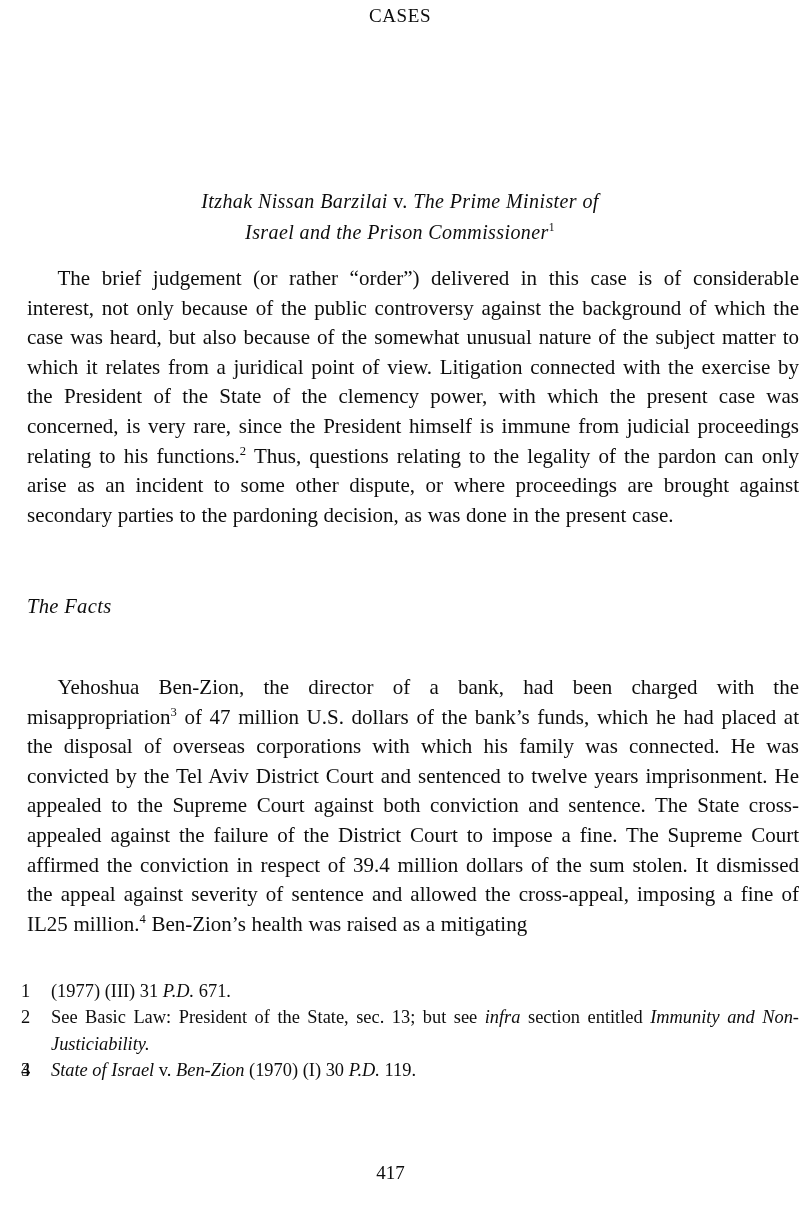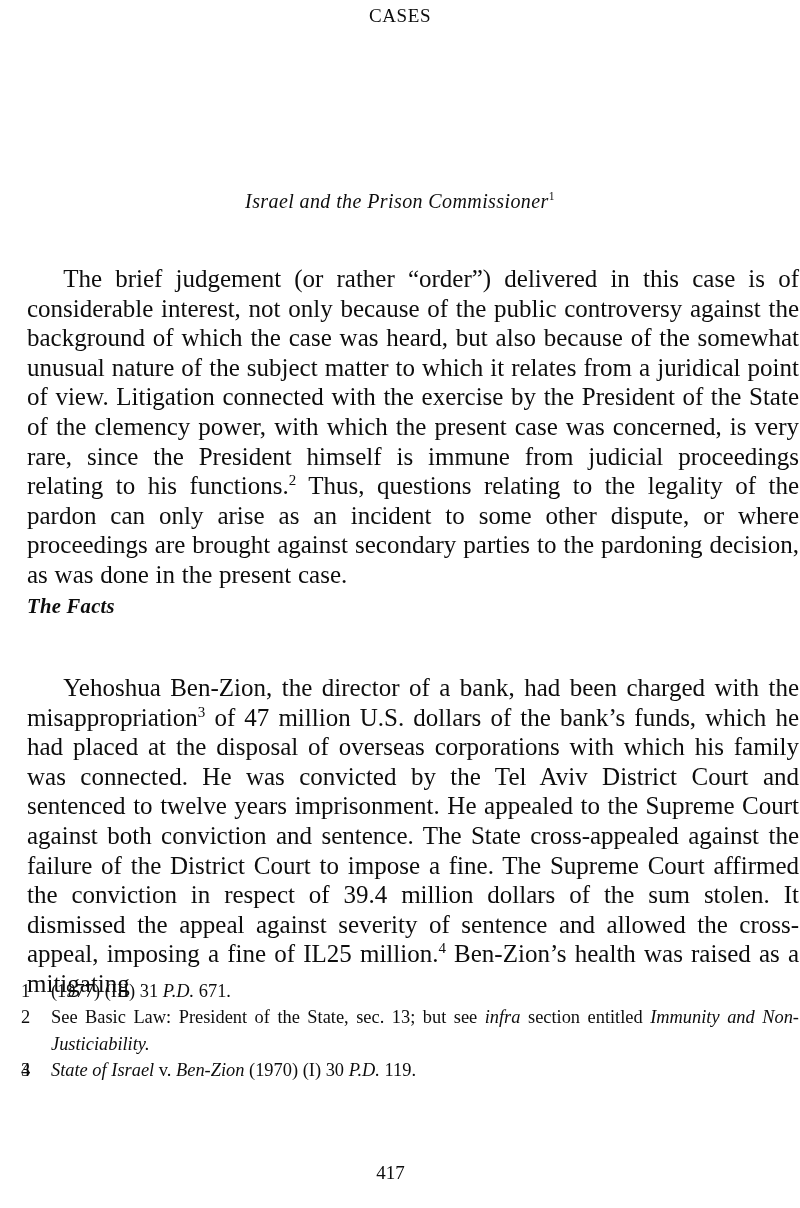--- a/index.html
+++ b/index.html
@@ -76,38 +76,38 @@
     position: absolute;
     left: 27px;
     width: 772px;
   }
   #body-para-1 { top: 264px; }
   #facts-heading { top: 596px; }
   #body-para-2 { top: 626px; margin-top: 47px; }
 
   p.para {
     margin: 0;
-    font-size: 25px;
+    font-size: 21px;
     line-height: 29.6px;
     text-align: justify;
     text-align-last: left;
     text-indent: 1.45em;
     hyphens: manual;
     word-spacing: 0.02em;
   }
   p.para sup {
     font-size: 0.6em;
     vertical-align: super;
     line-height: 0;
   }
 
   h2.section-heading {
     margin: 0;
     font-size: 20.6px;
-    font-weight: bold;
+    font-weight: normal;
     font-style: italic;
     line-height: 1;
     letter-spacing: 0.3px;
   }
 
   
   .footnotes {
     position: absolute;
     left: 21px;
     top: 978px;
@@ -144,20 +144,21 @@
 </style>
 </head>
 <body>
 
 <div class="page">
 
   <div class="running-head">CASES</div>
 
 
   <div class="case-caption">
+    <div><span>Itzhak Nissan Barzilai</span> <span class="upright">v.</span> <span>The Prime Minister of</span></div>
     <div><span>Israel and the Prison Commissioner</span><sup>1</sup></div>
   </div>
 
   <div class="body-block" id="body-para-1">
     <p class="para"><span>The brief judgement (or rather “order”) delivered in this case is of considerable interest, not only because of the public controversy against the background of which the case was heard, but also because of the somewhat unusual nature of the subject matter to which it relates from a juridical point of view. Litigation connected with the exercise by the President of the State of the clemency power, with which the present case was concerned, is very rare, since the President himself is immune from judicial proceedings relating to his functions.</span><sup>2</sup><span> Thus, questions relating to the legality of the pardon can only arise as an incident to some other dispute, or where proceedings are brought against secondary parties to the pardoning decision, as was done in the present case.</span></p>
   </div>
 
   <div class="body-block" id="facts-heading">
     <h2 class="section-heading">The Facts</h2>
   </div>

